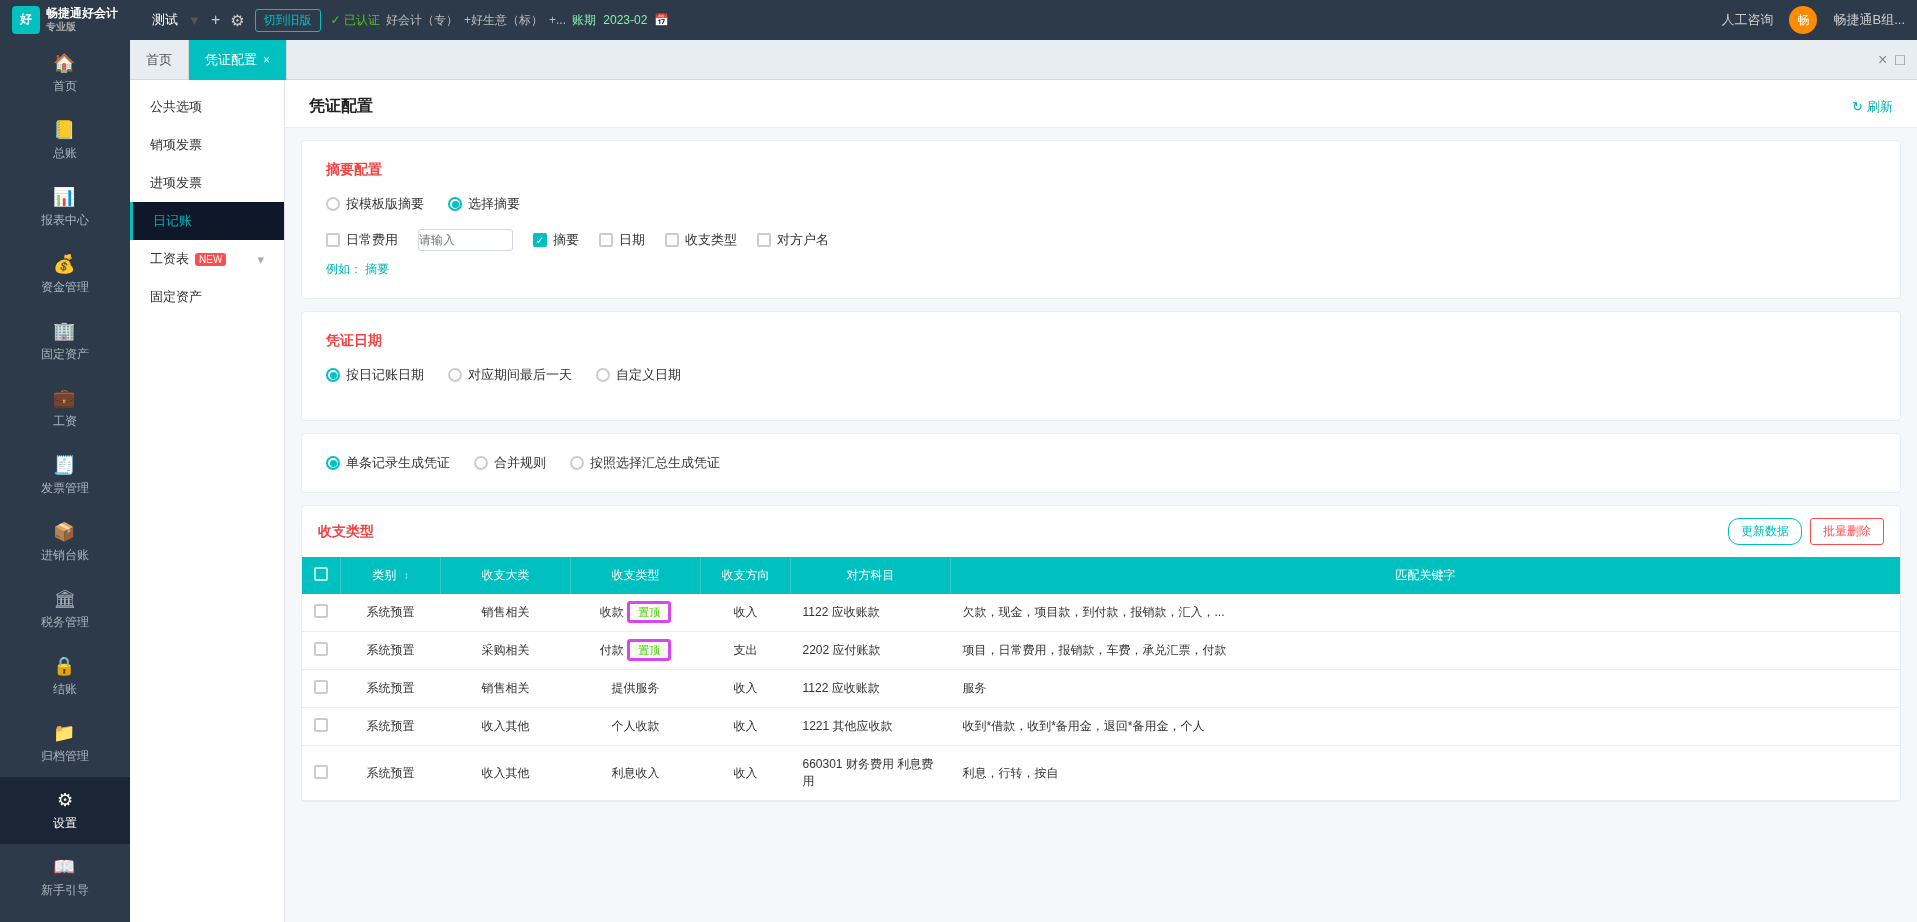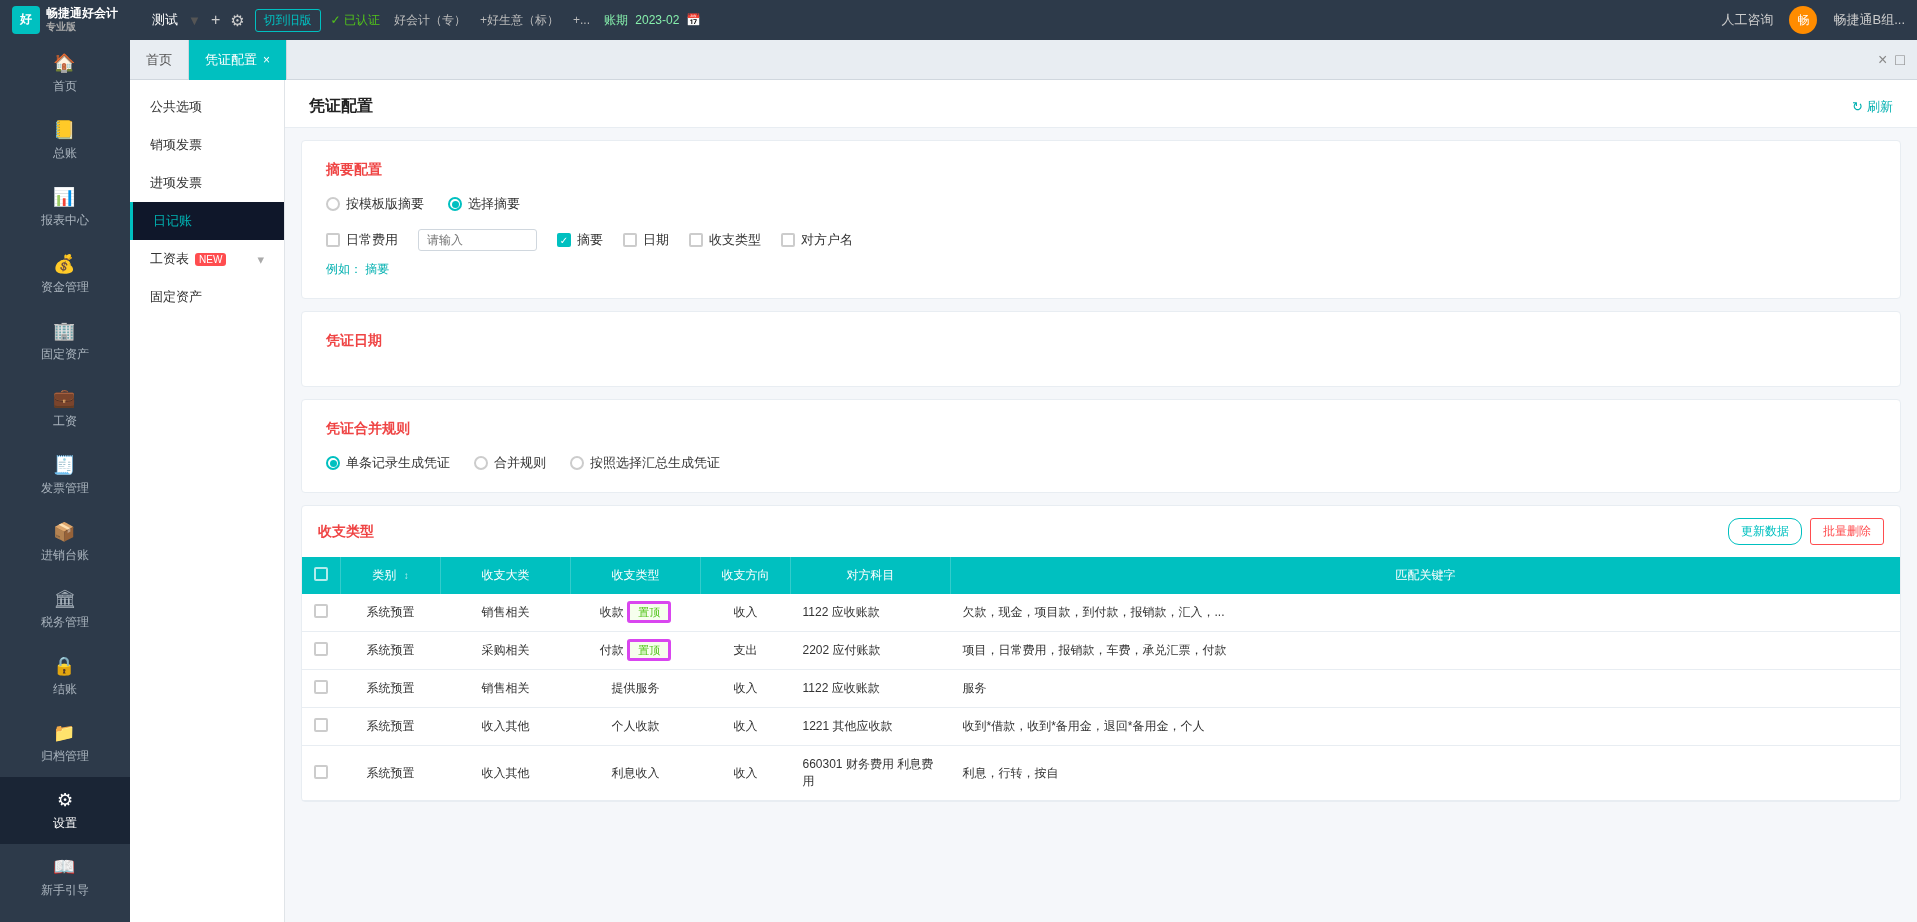--- a/index.html
+++ b/index.html
@@ -41,21 +41,21 @@
     .topbar-divider { color: #555; }
     .topbar-btn-primary {
       border: 1px solid #00c0c0;
       background: transparent;
       color: #00c0c0;
       padding: 2px 8px;
       border-radius: 3px;
       cursor: pointer;
       font-size: 12px;
     }
-    .topbar-tags { display: flex; align-items: center; gap: 14px; color: #bbb; font-size: 12px; flex: 1; }
+    .topbar-tags { display: flex; align-items: center; gap: 6px; color: #bbb; font-size: 12px; flex: 1; }
     .topbar-tag-green { color: #52c41a; }
     .topbar-tag-period { color: #86efac; }
     .topbar-right { margin-left: auto; display: flex; align-items: center; gap: 16px; color: #ccc; font-size: 13px; }
     .topbar-avatar { width: 28px; height: 28px; border-radius: 50%; background: #ff8c00; display: flex; align-items: center; justify-content: center; color: #fff; font-size: 12px; }
 
     
     .main-layout { display: flex; flex: 1; overflow: hidden; }
 
     
     .sidebar {
@@ -170,24 +170,24 @@
 
     .checkbox-group { display: flex; align-items: center; gap: 20px; margin-bottom: 10px; }
     .checkbox-item { display: flex; align-items: center; gap: 6px; cursor: pointer; color: #333; font-size: 13px; }
     .checkbox-box { width: 14px; height: 14px; border: 2px solid #ccc; border-radius: 2px; display: inline-flex; align-items: center; justify-content: center; }
     .checkbox-box.checked { border-color: #00c0c0; background: #00c0c0; }
     .checkbox-check { color: #fff; font-size: 10px; }
 
     .text-input {
       border: 1px solid #d0d7de;
       border-radius: 3px;
-      padding: 3px 8px;
+      padding: 3px 0;
       font-size: 12px;
       color: #999;
-      width: 119px;
+      width: 95px;
       outline: none;
     }
 
     .example-text { color: #00b0b0; font-size: 12px; margin-top: 6px; }
 
     
     .radio-group-row { display: flex; align-items: center; gap: 24px; }
 
     
     .table-section { background: #fff; margin: 0 16px 12px; border-radius: 4px; border: 1px solid #e8edf2; }
@@ -438,24 +438,39 @@
             </label>
           </div>
           <div class="example-text">
             <span>例如：</span>
             <span>摘要</span>
           </div>
         </div>
 
         <div class="section-card">
           <div class="section-title">凭证日期</div>
+          <div class="radio-group">
+            <label class="radio-item">
+              <span class="radio-circle checked">
+                <span class="radio-dot"></span>
+              </span>
+              <span>按日记账日期</span>
+            </label>
+            <label class="radio-item">
+              <span class="radio-circle"></span>
+              <span>对应期间最后一天</span>
+            </label>
+            <label class="radio-item">
+              <span class="radio-circle"></span>
+              <span>自定义日期</span>
+            </label>
+          </div>
         </div>
 
         <div class="section-card">
-          <div class="section-title">凭证合并规则</div>
           <div class="radio-group-row">
             <label class="radio-item">
               <span class="radio-circle checked">
                 <span class="radio-dot"></span>
               </span>
               <span>单条记录生成凭证</span>
             </label>
             <label class="radio-item">
               <span class="radio-circle"></span>
               <span>合并规则</span>

